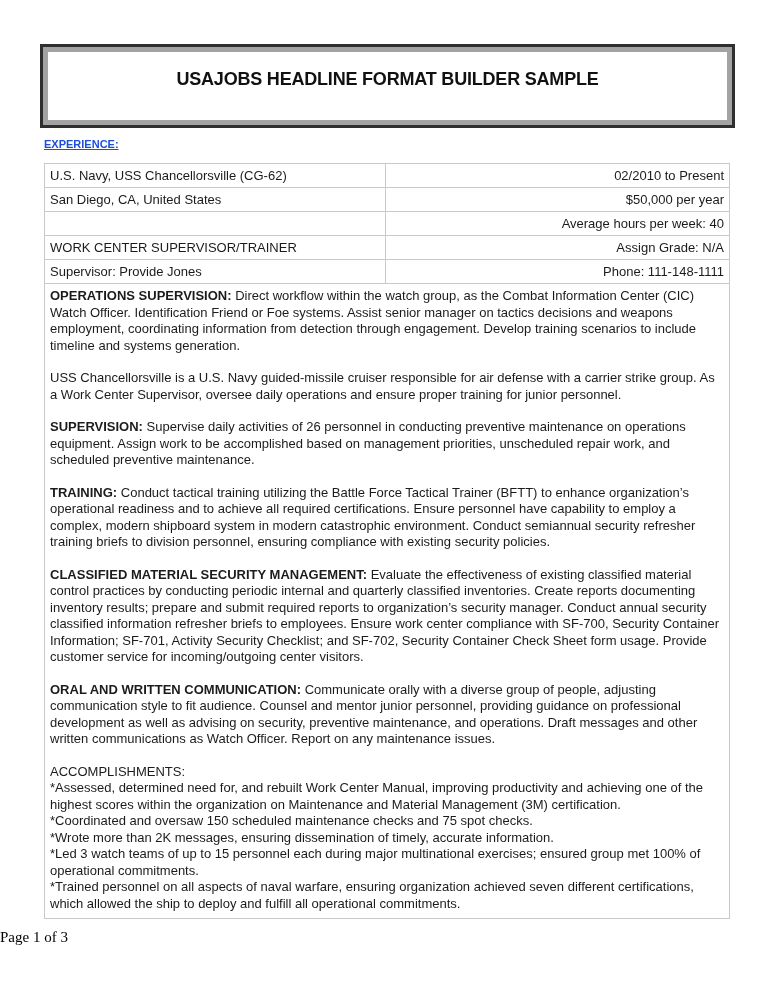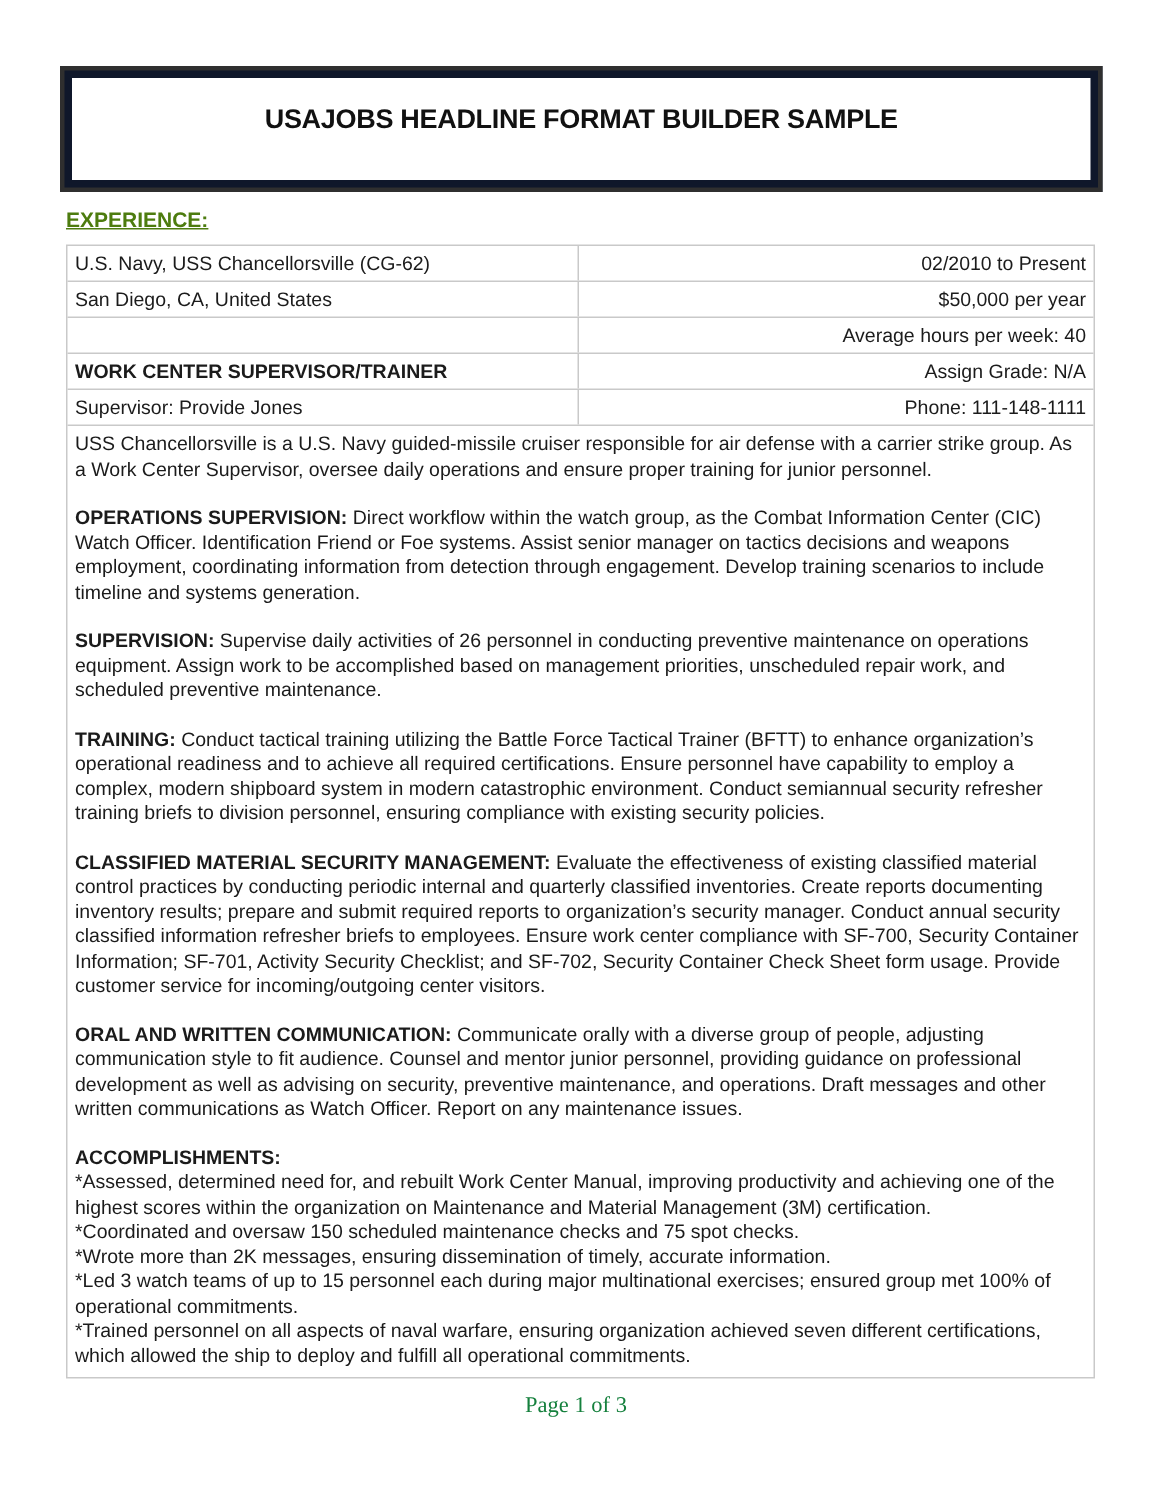--- a/index.html
+++ b/index.html
@@ -4,51 +4,51 @@
 <style>
   * { margin:0; padding:0; box-sizing:border-box; }
   html,body { width:768px; height:994px; background:#ffffff; }
   body { font-family:"Liberation Sans", sans-serif; color:#1b1b1b; position:relative; overflow:hidden; }
 
   .doc-page { position:absolute; left:0; top:0; width:768px; height:994px; background:#ffffff; }
 
   
   .title-box {
     position:absolute; left:40px; top:44px; width:695px; height:84px;
-    border:3px solid #2f2f2f; background:#0f172a; padding:5px;
+    border:3px solid #2f2f2f; background:#a3a3a3; padding:5px;
   }
   .title-box-inner {
     width:100%; height:100%; background:#ffffff;
     display:flex; justify-content:center; align-items:flex-start; padding-top:17px;
   }
   .title-text { font-weight:bold; font-size:18px; letter-spacing:-0.2px; color:#111; }
 
   .exp-heading {
     position:absolute; left:44px; top:138px;
-    font-weight:bold; font-size:14px; text-decoration:underline; color:#4d7c0f;
+    font-weight:bold; font-size:11px; text-decoration:underline; color:#1d4ed8;
   }
 
   .exp-table {
     position:absolute; left:44px; top:163px; width:686px;
     border:1px solid #c9c9c9; font-size:13px; background:#fff;
   }
   .exp-row { display:flex; border-bottom:1px solid #c9c9c9; height:24px; align-items:stretch; }
   .cell-l { width:340px; padding-left:5px; display:flex; align-items:center; }
   .cell-r { flex:1; border-left:1px solid #c9c9c9; padding-right:5px;
             display:flex; align-items:center; justify-content:flex-end; }
-  .bold { font-weight:bold; }
+  .bold { font-weight:normal; }
 
   .desc-cell { padding:4px 6px 6px 5px; line-height:16.5px; font-size:13px; }
   .para { margin-bottom:16px; }
   .para:last-child { margin-bottom:0; }
   .acc-line { margin:0; }
 
   .page-footer {
-    position:absolute; top:929px; left:0; width:768px; text-align:center;
-    font-family:"Liberation Serif", serif; font-size:15px; color:#15803d;
+    position:absolute; top:929px; left:0; width:768px; text-align:left;
+    font-family:"Liberation Serif", serif; font-size:15px; color:#000000;
   }
 </style>
 </head>
 <body>
 
 <div class="doc-page">
 
   <div class="title-box">
     <div class="title-box-inner">
       <span class="title-text">USAJOBS HEADLINE FORMAT BUILDER SAMPLE</span>
@@ -78,23 +78,23 @@
       <div class="cell-l bold">WORK CENTER SUPERVISOR/TRAINER</div>
       <div class="cell-r">Assign Grade: N/A</div>
     </div>
 
     <div class="exp-row">
       <div class="cell-l">Supervisor: Provide Jones</div>
       <div class="cell-r">Phone: 111-148-1111</div>
     </div>
 
     <div class="desc-cell">
+      <p class="para"><b>OPERATIONS SUPERVISION:</b><span> Direct workflow within the watch group, as the Combat Information Center (CIC) Watch Officer. Identification Friend or Foe systems. Assist senior manager on tactics decisions and weapons employment, coordinating information from detection through engagement. Develop training scenarios to include timeline and systems generation.</span></p>
+
       <p class="para">USS Chancellorsville is a U.S. Navy guided-missile cruiser responsible for air defense with a carrier strike group. As a Work Center Supervisor, oversee daily operations and ensure proper training for junior personnel.</p>
-
-      <p class="para"><b>OPERATIONS SUPERVISION:</b><span> Direct workflow within the watch group, as the Combat Information Center (CIC) Watch Officer. Identification Friend or Foe systems. Assist senior manager on tactics decisions and weapons employment, coordinating information from detection through engagement. Develop training scenarios to include timeline and systems generation.</span></p>
 
       <p class="para"><b>SUPERVISION:</b><span> Supervise daily activities of 26 personnel in conducting preventive maintenance on operations equipment. Assign work to be accomplished based on management priorities, unscheduled repair work, and scheduled preventive maintenance.</span></p>
 
       <p class="para"><b>TRAINING:</b><span> Conduct tactical training utilizing the Battle Force Tactical Trainer (BFTT) to enhance organization’s operational readiness and to achieve all required certifications. Ensure personnel have capability to employ a complex, modern shipboard system in modern catastrophic environment. Conduct semiannual security refresher training briefs to division personnel, ensuring compliance with existing security policies.</span></p>
 
       <p class="para"><b>CLASSIFIED MATERIAL SECURITY MANAGEMENT:</b><span> Evaluate the effectiveness of existing classified material control practices by conducting periodic internal and quarterly classified inventories. Create reports documenting inventory results; prepare and submit required reports to organization’s security manager. Conduct annual security classified information refresher briefs to employees. Ensure work center compliance with SF-700, Security Container Information; SF-701, Activity Security Checklist; and SF-702, Security Container Check Sheet form usage. Provide customer service for incoming/outgoing center visitors.</span></p>
 
       <p class="para"><b>ORAL AND WRITTEN COMMUNICATION:</b><span> Communicate orally with a diverse group of people, adjusting communication style to fit audience. Counsel and mentor junior personnel, providing guidance on professional development as well as advising on security, preventive maintenance, and operations. Draft messages and other written communications as Watch Officer. Report on any maintenance issues.</span></p>
 
       <div>

